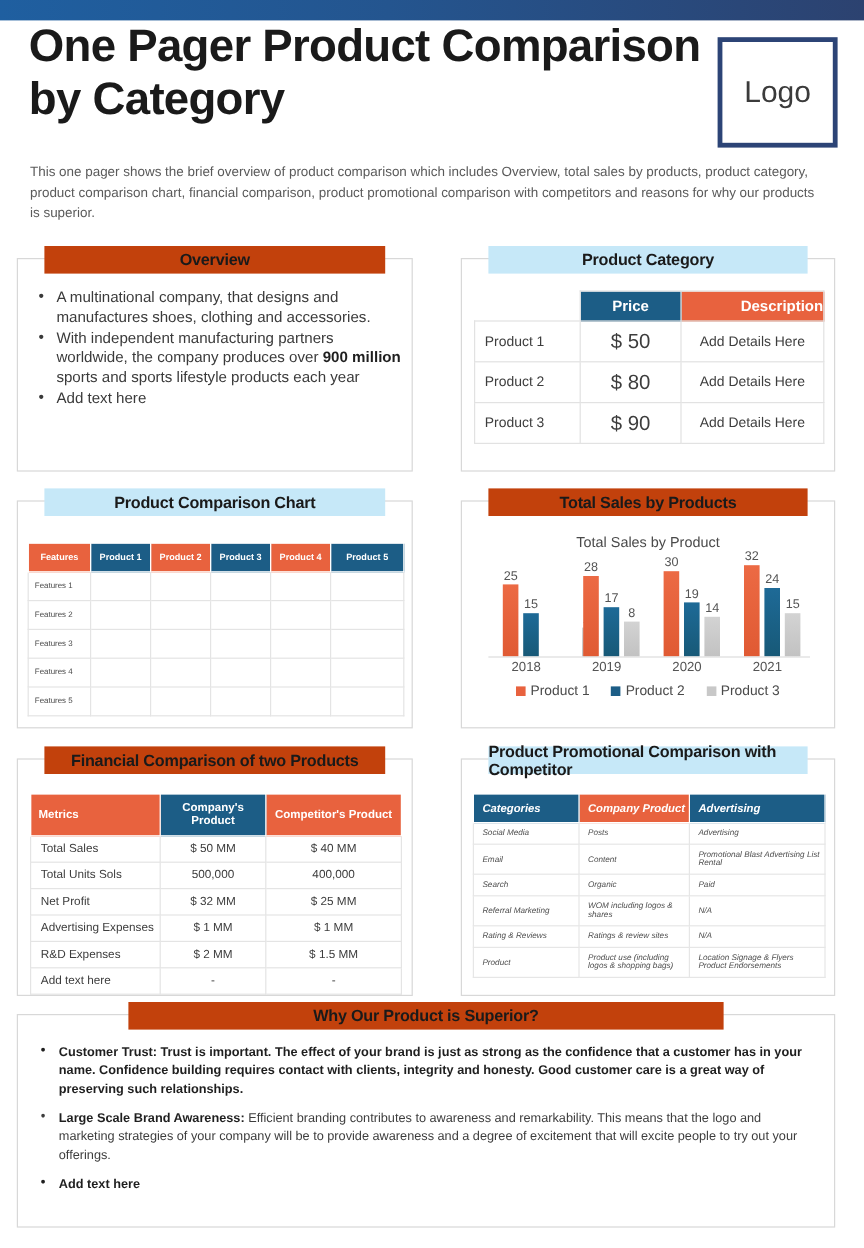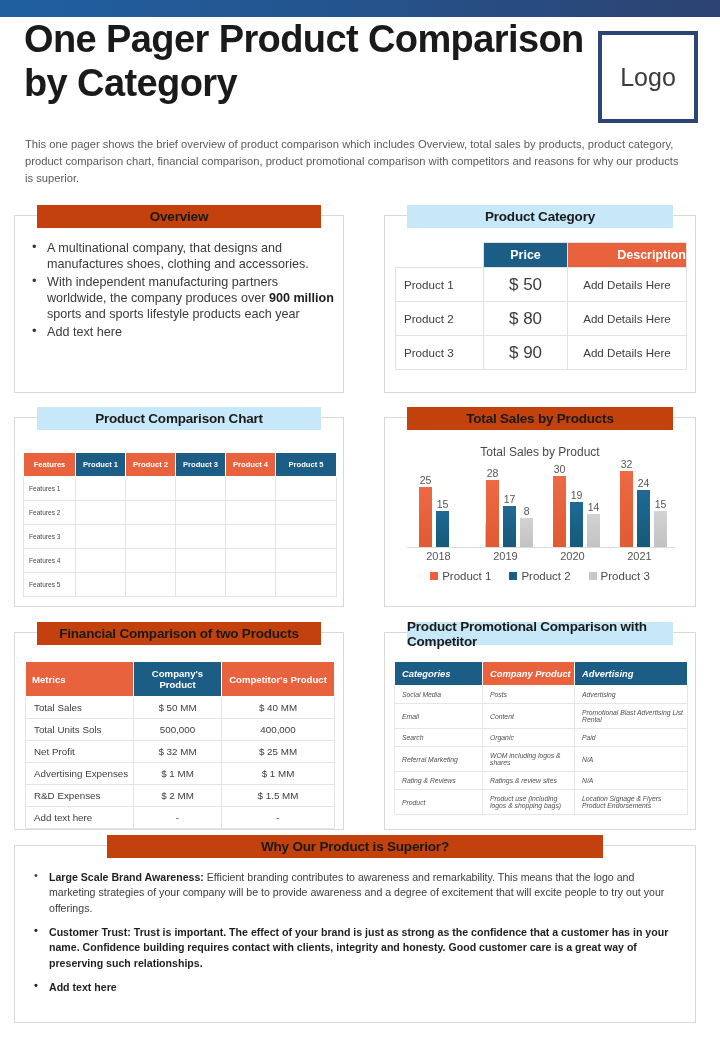--- a/index.html
+++ b/index.html
@@ -391,25 +391,25 @@
         <td class="pm-a">Product use (including logos &amp; shopping  bags)</td>
         <td class="pm-b">Location  Signage &amp; Flyers Product  Endorsements</td>
       </tr>
     </tbody>
       </table>
   </div>
 
   <div class="sect" id="why">
     <div class="sect-hd hd-pink" style="left:92px;right:92px">Why Our Product is Superior?</div>
     <div class="why-list">
+      <div class="why-item why-strong">
+        <span>Customer Trust: Trust  is important. The effect of your brand is just as strong  as the confidence that a customer has in your name. Confidence building requires contact with clients, integrity and honesty. Good customer  care is a great way of preserving such  relationships.</span>
+      </div>
       <div class="why-item">
         <b>Large Scale Brand Awareness:</b><span> Efficient branding contributes to awareness  and remarkability. This means that the logo and marketing strategies of your company will be to provide  awareness  and a degree of excitement that will  excite people to try out your offerings.</span>
       </div>
       <div class="why-item why-strong">
-        <span>Customer Trust: Trust  is important. The effect of your brand is just as strong  as the confidence that a customer has in your name. Confidence building requires contact with clients, integrity and honesty. Good customer  care is a great way of preserving such  relationships.</span>
-      </div>
-      <div class="why-item why-strong">
         <span>Add text here</span>
       </div>
     </div>
   </div>
 
 </div>
 
 </body></html>

